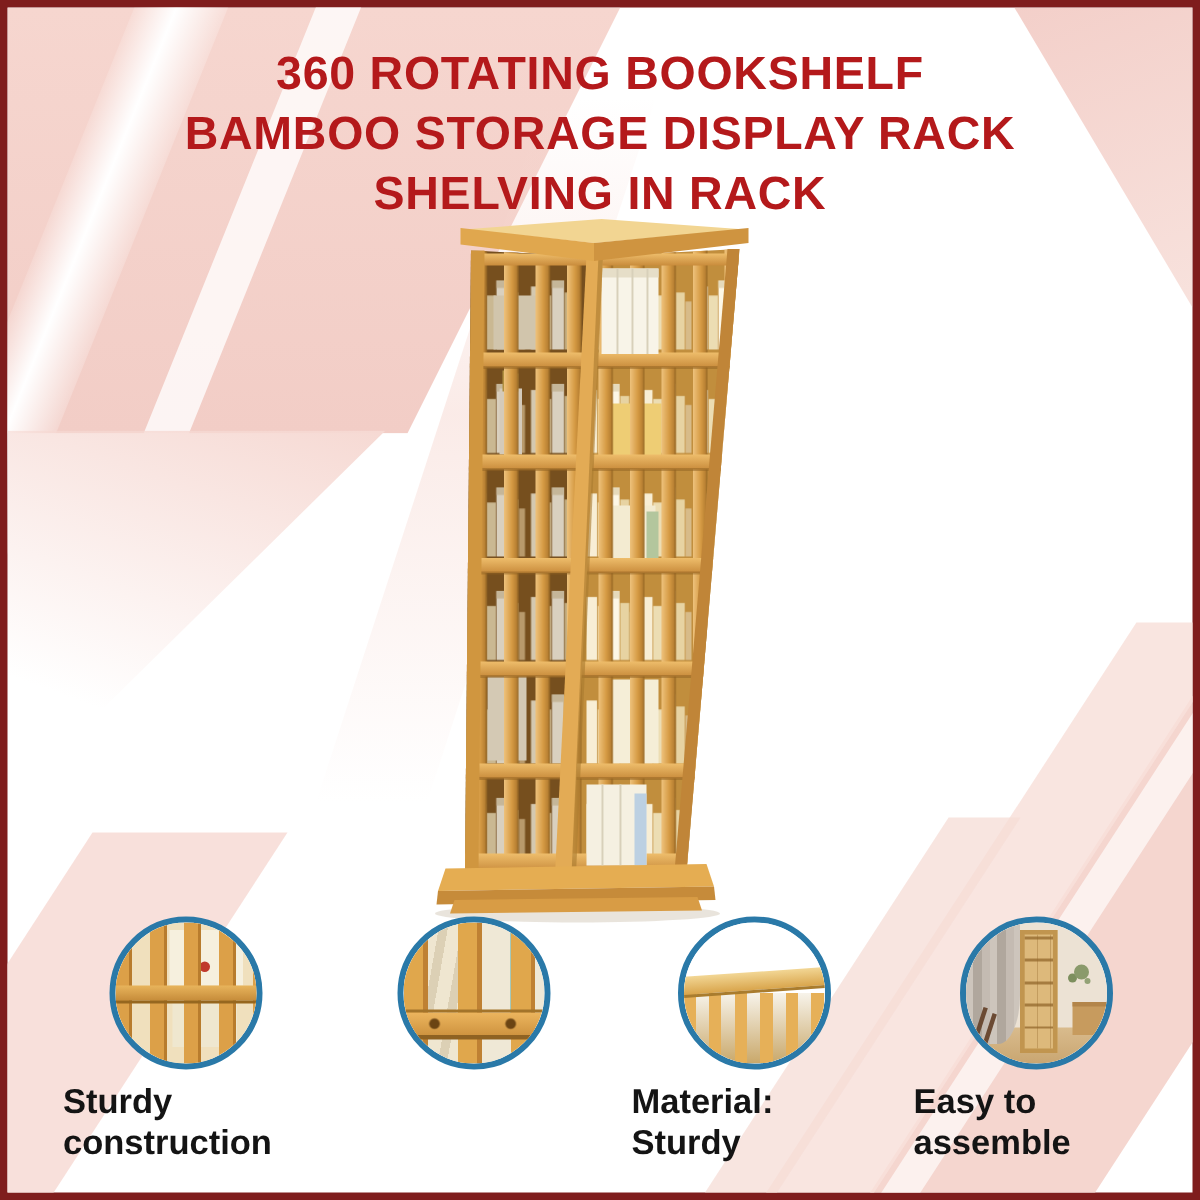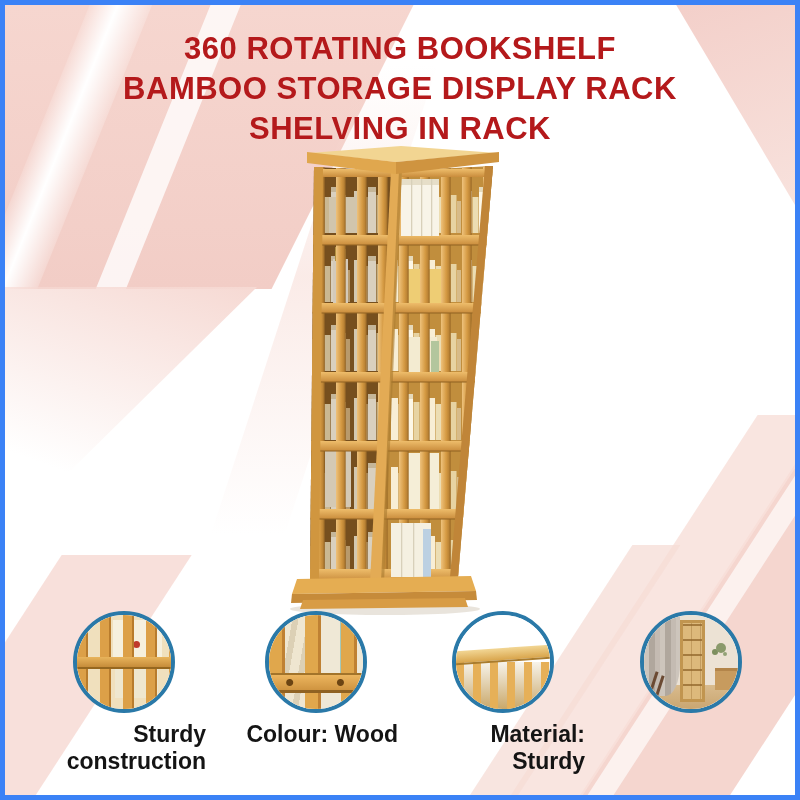--- a/index.html
+++ b/index.html
@@ -1,18 +1,18 @@
 <!DOCTYPE html>
 <html><head>
 <meta charset="utf-8">
 <style>
   html,body{margin:0;padding:0;background:#fff;}
   .frame{
     position:relative;width:800px;height:800px;box-sizing:border-box;
-    border:5px solid #3b82f6;background:#fff;overflow:hidden;
+    border:5px solid #7f1d1d;background:#fff;overflow:hidden;
     font-family:"Liberation Sans","DejaVu Sans",sans-serif;
     padding-left:24px;
   }
   
   .deco{position:absolute;z-index:0;pointer-events:none;}
   .deco-tl-main{left:0;top:0;width:430px;height:284px;
     background:linear-gradient(180deg,#f6d6cf,#f2cdc6);
     clip-path:polygon(0 0,95% 0,62% 100%,0 100%);}
   .deco-tl-stripe1{left:6px;top:-70px;width:58px;height:540px;transform:rotate(22deg);
     background:linear-gradient(90deg,rgba(255,255,255,.15),#fff 45%,rgba(255,255,255,.2));}
@@ -35,21 +35,21 @@
   .deco-br-4{right:58px;bottom:-50px;width:26px;height:480px;transform:skewX(-33deg);
     background:rgba(255,255,255,.65);}
   .deco-bl{left:-44px;bottom:-70px;width:130px;height:310px;transform:skewX(-33deg);
     background:#f7ddd7;opacity:.9;}
   
   .title{position:absolute;z-index:2;top:24px;left:0;width:100%;text-align:center;
     color:#b4191b;font-weight:700;font-size:31px;line-height:40px;letter-spacing:.5px;}
   
   .product{position:absolute;z-index:1;left:268px;top:136px;width:264px;height:476px;}
   
-  .feature{position:absolute;z-index:2;top:606px;width:184px;text-align:right;}
+  .feature{position:absolute;z-index:2;top:606px;width:184px;text-align:left;}
   .f1{left:27px;}.f2{left:219px;}.f3{left:406px;}.f4{left:594px;}
   .circle{position:relative;width:102px;height:102px;margin:0 auto;border-radius:50%;
     border:4px solid #2a79a8;background:#fff;overflow:hidden;box-sizing:border-box;}
   .circle .ly{position:absolute;}
   .flabel{margin:8px auto 0;max-width:164px;font-size:23px;line-height:27px;
     font-weight:700;color:#141414;}
   
   .p1-bg{inset:0;background:#f0e0bd;}
   .p1-b1{left:38%;top:5%;width:52%;height:40%;background:#f6f0de;}
   .p1-dot{left:60%;top:28%;width:7px;height:7px;border-radius:50%;background:#c0392b;}
@@ -236,21 +236,20 @@
   </div>
 
   <div class="feature f2">
     <div class="circle">
       <div class="ly p2-bg" style="position:absolute;inset:0;"></div>
       <div class="ly p2-paper"></div>
       <div class="ly p2-teal"></div>
       <div class="ly p2-slats"></div>
       <div class="ly p2-rail"></div>
     </div>
-    <div class="flabel">Colour: Wood</div>
   </div>
 
   <div class="feature f3">
     <div class="circle">
       <div class="ly p3-bg" style="position:absolute;inset:0;"></div>
       <div class="ly p3-slats"></div>
       <div class="ly p3-cap"></div>
     </div>
     <div class="flabel">Material: Sturdy</div>
   </div>
@@ -258,15 +257,16 @@
   <div class="feature f4">
     <div class="circle">
       <div class="ly p4-wall" style="position:absolute;inset:0;"></div>
       <div class="ly p4-floor"></div>
       <div class="ly p4-curtain"></div>
       <div class="ly p4-shelf"></div>
       <div class="ly p4-side"></div>
       <div class="ly p4-plant"></div>
       <div class="ly p4-chair"></div>
     </div>
+    <div class="flabel">Easy to assemble</div>
   </div>
 
 </div>
 
 </body></html>

